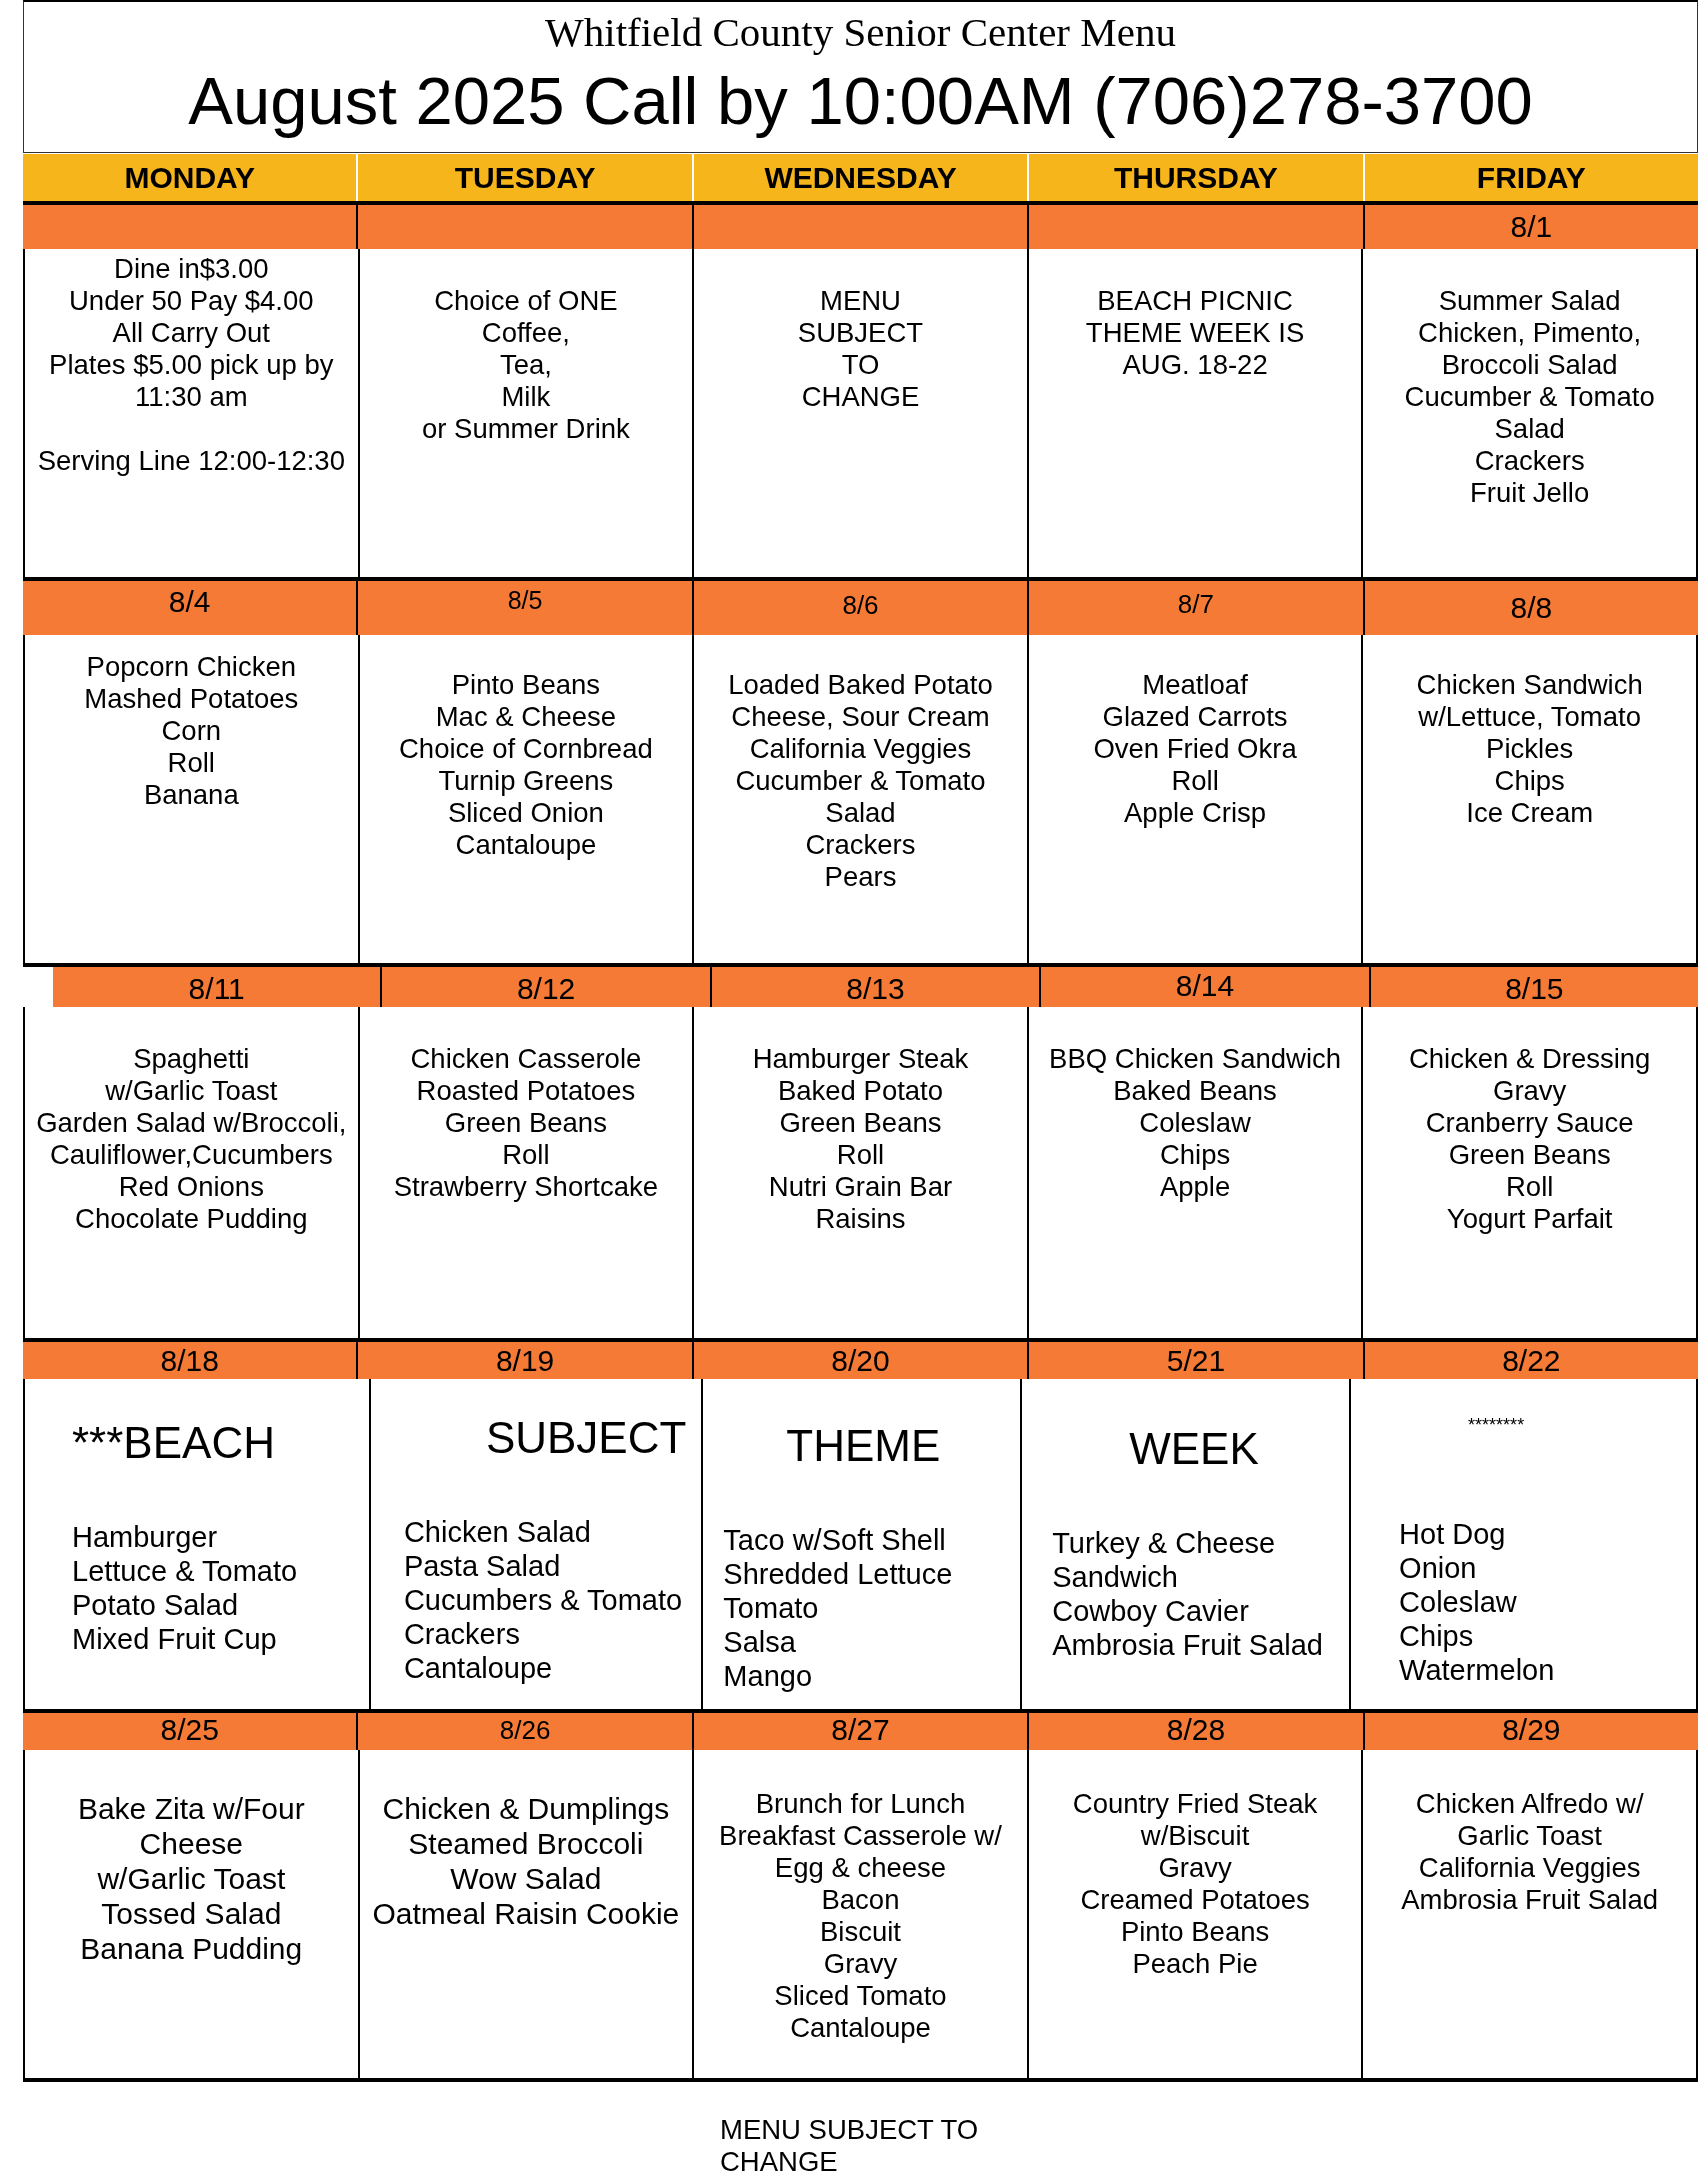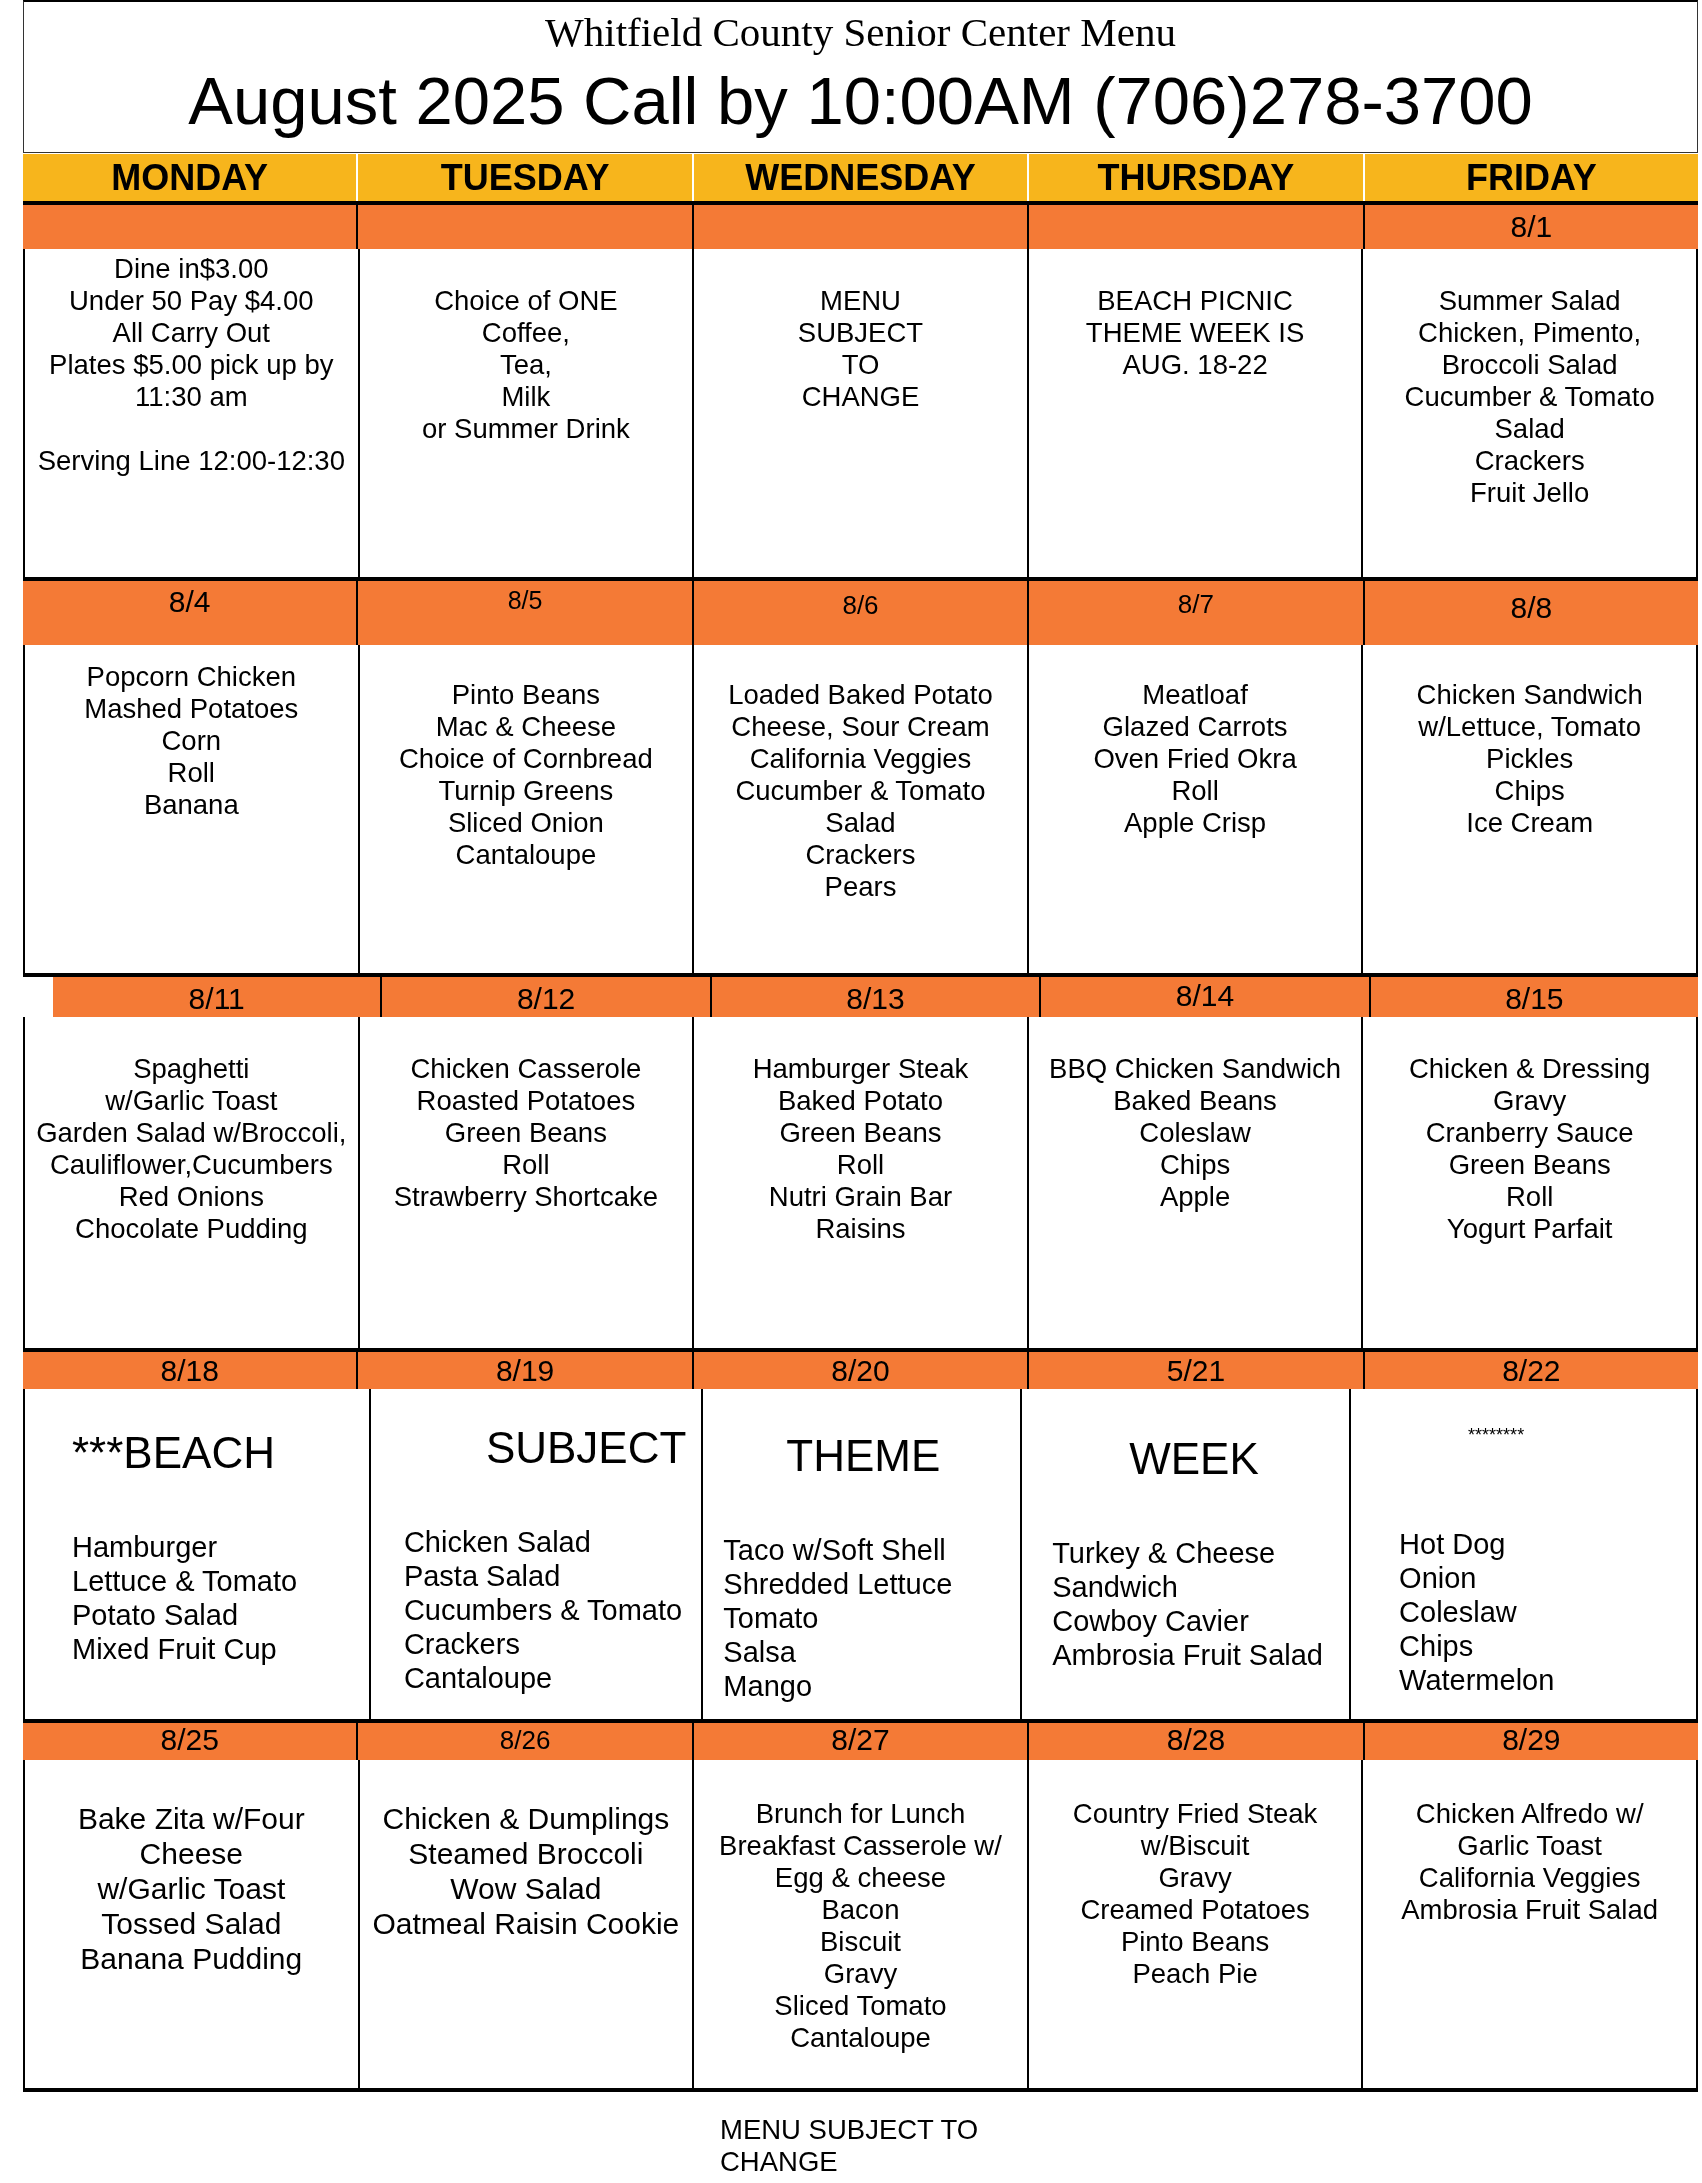--- a/index.html
+++ b/index.html
@@ -2,21 +2,21 @@
 <html style="font-size:11px"><head>
 <meta charset="utf-8">
 <style>
   html, body { margin:0; padding:0; background:#ffffff; }
   body { width:1702px; height:2183px; position:relative; font-family:"Liberation Sans", sans-serif; color:#000; overflow:hidden; }
   .title-box { position:absolute; left:23px; top:0; width:1675px; height:153px; border:1.4px solid #333; border-top:2.7px solid #000; box-sizing:border-box; background:#fff; }
   .title1 { position:absolute; left:0; right:0; top:5.5px; text-align:center; font-family:"Liberation Serif", serif; font-size:41px; line-height:48px; }
   .title2 { position:absolute; left:0; right:0; top:67px; text-align:center; font-size:67px; line-height:63px; }
   .grid { position:absolute; left:23px; top:154px; width:1675px; }
   .dayhead { display:flex; height:47px; background:#F7B51C; }
-  .dayhead div { flex:1; text-align:center; font-weight:bold; font-size:36px; line-height:47px; border-right:2.1px solid #fff; box-sizing:border-box; }
+  .dayhead div { flex:1; text-align:center; font-weight:bold; font-size:30px; line-height:47px; border-right:2.1px solid #fff; box-sizing:border-box; }
   .dayhead div:last-child { border-right:none; }
   .week { border-top:4.1px solid #000; }
   .band { display:flex; background:#F47A36; }
   .band div { flex:1; text-align:center; border-right:2.1px solid #000; box-sizing:border-box; font-size:30px; }
   .band div:last-child { border-right:none; }
   .body { display:flex; border-left:2.1px solid #000; border-right:2.1px solid #000; }
   .cell { flex:1; border-right:2.1px solid #000; box-sizing:border-box; text-align:center; font-size:27.5px; line-height:32px; white-space:pre-line; overflow:hidden; position:relative; }
   .cell:last-child { border-right:none; }
   .cell.left { text-align:left; }
   .theme { display:block; font-size:44px; line-height:41px; }
@@ -73,21 +73,21 @@
 Chicken, Pimento,
 Broccoli Salad
 Cucumber &amp; Tomato
 Salad
 Crackers
 Fruit Jello</div>
     </div>
   </div>
 
   <div class="week">
-    <div class="band" style="height:64px;">
+    <div class="band" style="height:54px;">
       <div style="line-height:41px;">8/4</div>
       <div style="line-height:38px;font-size:25px;">8/5</div>
       <div style="line-height:49px;font-size:26px;">8/6</div>
       <div style="line-height:47px;font-size:26px;">8/7</div>
       <div style="line-height:54px;">8/8</div>
     </div>
     <div class="body" style="height:328px;">
       <div class="cell" style="padding-top:16px;">Popcorn Chicken
 Mashed Potatoes
 Corn

